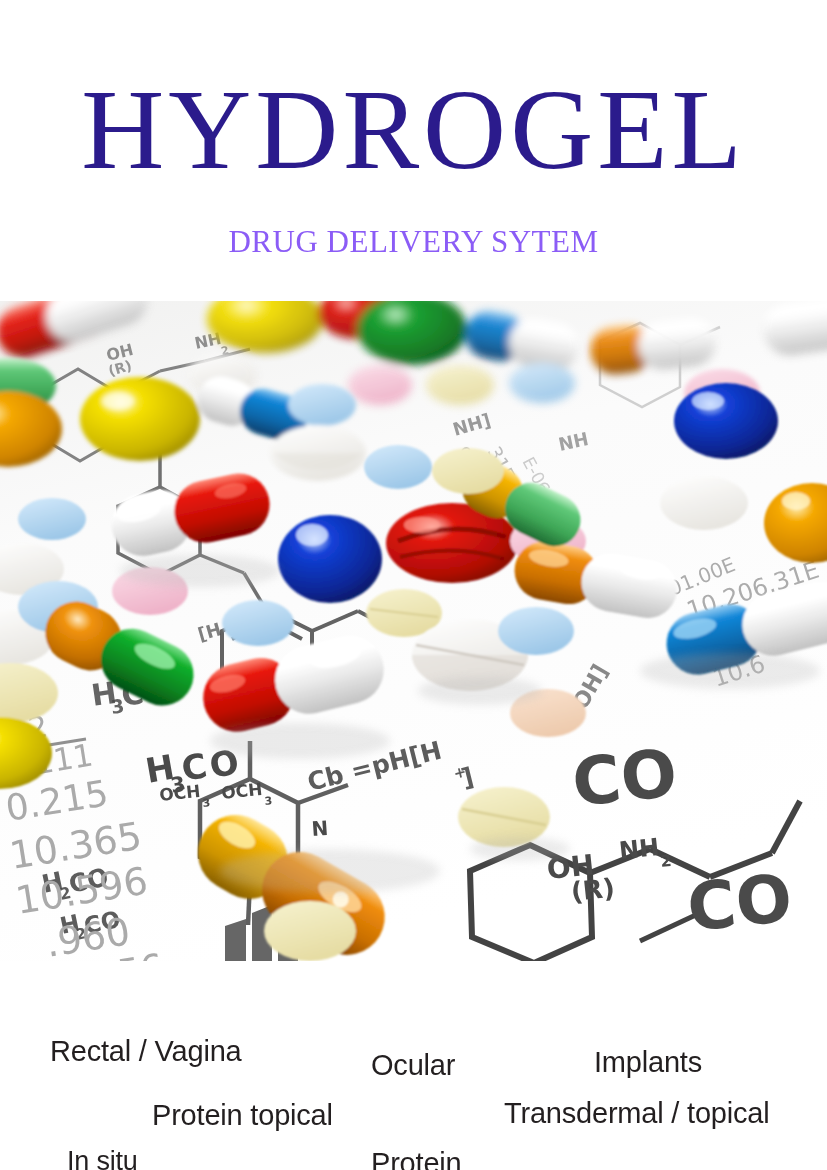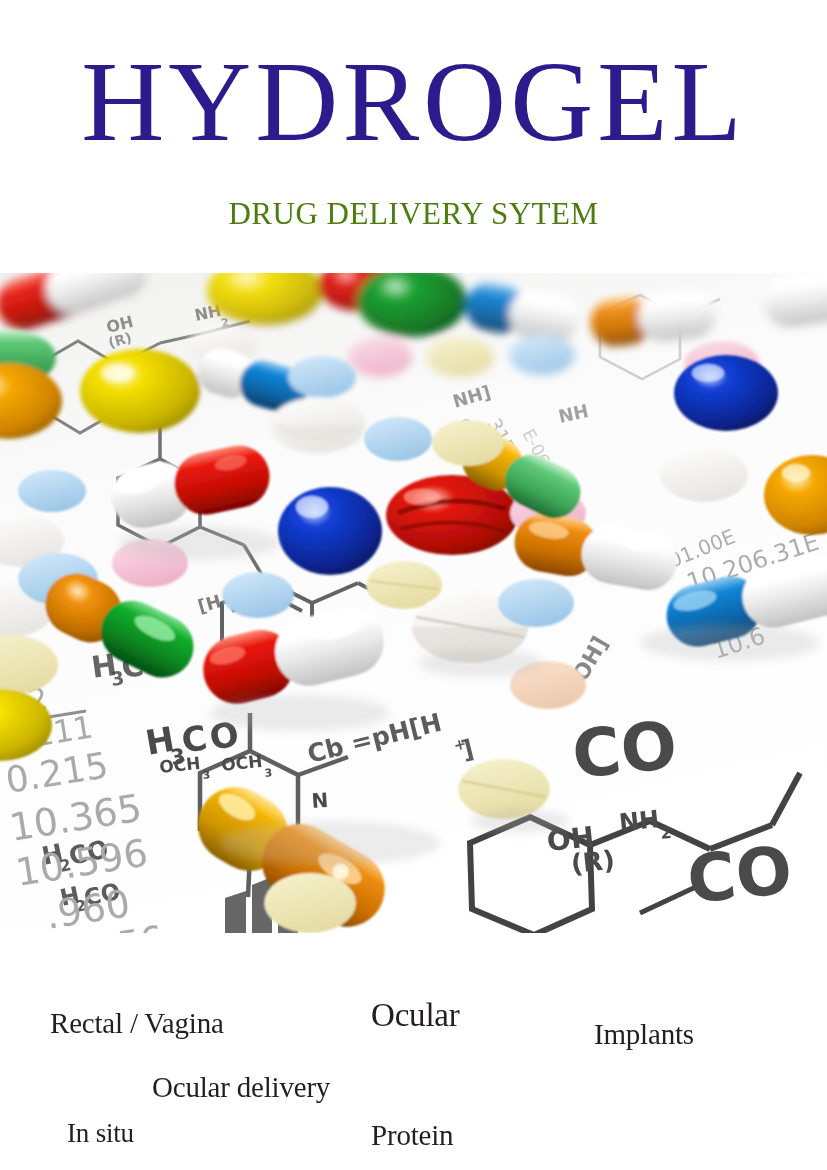--- a/index.html
+++ b/index.html
@@ -13,20 +13,21 @@
     height: 1170px;
     position: relative;
     overflow: hidden;
     font-family: "Liberation Sans", sans-serif;
   }
 
   .slide {
     position: absolute;
     inset: 0;
     background: #ffffff;
+    margin-top: 28px;
   }
 
   
   .title {
     position: absolute;
     top: 44px;
     left: 0;
     width: 827px;
     text-align: center;
     font-family: "Liberation Serif", "DejaVu Serif", serif;
@@ -41,21 +42,21 @@
   .subtitle {
     position: absolute;
     top: 198px;
     left: 0;
     width: 827px;
     text-align: center;
     font-family: "Liberation Serif", "DejaVu Serif", serif;
     font-size: 31px;
     line-height: 1.0;
     letter-spacing: 0.5px;
-    color: #4d7c0f;
+    color: #8b5cf6;
     white-space: nowrap;
     font-weight: 400;
   }
 
   
   .photo-wrap {
     position: absolute;
     left: 0;
     top: 273px;
     width: 827px;
@@ -68,21 +69,21 @@
   
   .labels {
     position: absolute;
     left: 0;
     top: 933px;
     width: 827px;
     height: 237px;
   }
   .label {
     position: absolute;
-    font-family: Liberation Serif, serif;
+    font-family: Liberation Sans, sans-serif;
     font-weight: 300;
     color: #231f20;
     white-space: nowrap;
     letter-spacing: -0.2px;
   }
 </style>
 </head>
 <body>
 
 <div class="slide">
@@ -517,26 +518,27 @@
         <ellipse cx="730" cy="370" rx="90" ry="18"></ellipse>
         <ellipse cx="520" cy="548" rx="50" ry="12"></ellipse>
       </g>
     </svg>
   </div>
 
   <div class="labels">
 
     <div class="label" style="left:50px; top:74px; font-size:29px;">Rectal / Vagina</div>
 
-    <div class="label" style="left:371px; top:64px; font-size:33px;">Ocular</div>
+    <div class="label" style="left:371px; top:88px; font-size:29px;">Ocular</div>
 
     <div class="label" style="left:594px; top:85px; font-size:29px;">Implants</div>
 
-    <div class="label" style="left:152px; top:138px; font-size:29px;">Ocular delivery</div>
-
+    <div class="label" style="left:152px; top:138px; font-size:29px;">Protein topical</div>
+
+    <div class="label" style="left:504px; top:136px; font-size:29px;">Transdermal / topical</div>
 
     <div class="label" style="left:67px; top:185px; font-size:27px;">In situ</div>
 
     <div class="label" style="left:371px; top:186px; font-size:29px;">Protein</div>
 
   </div>
 
 </div>
 
 </body></html>

